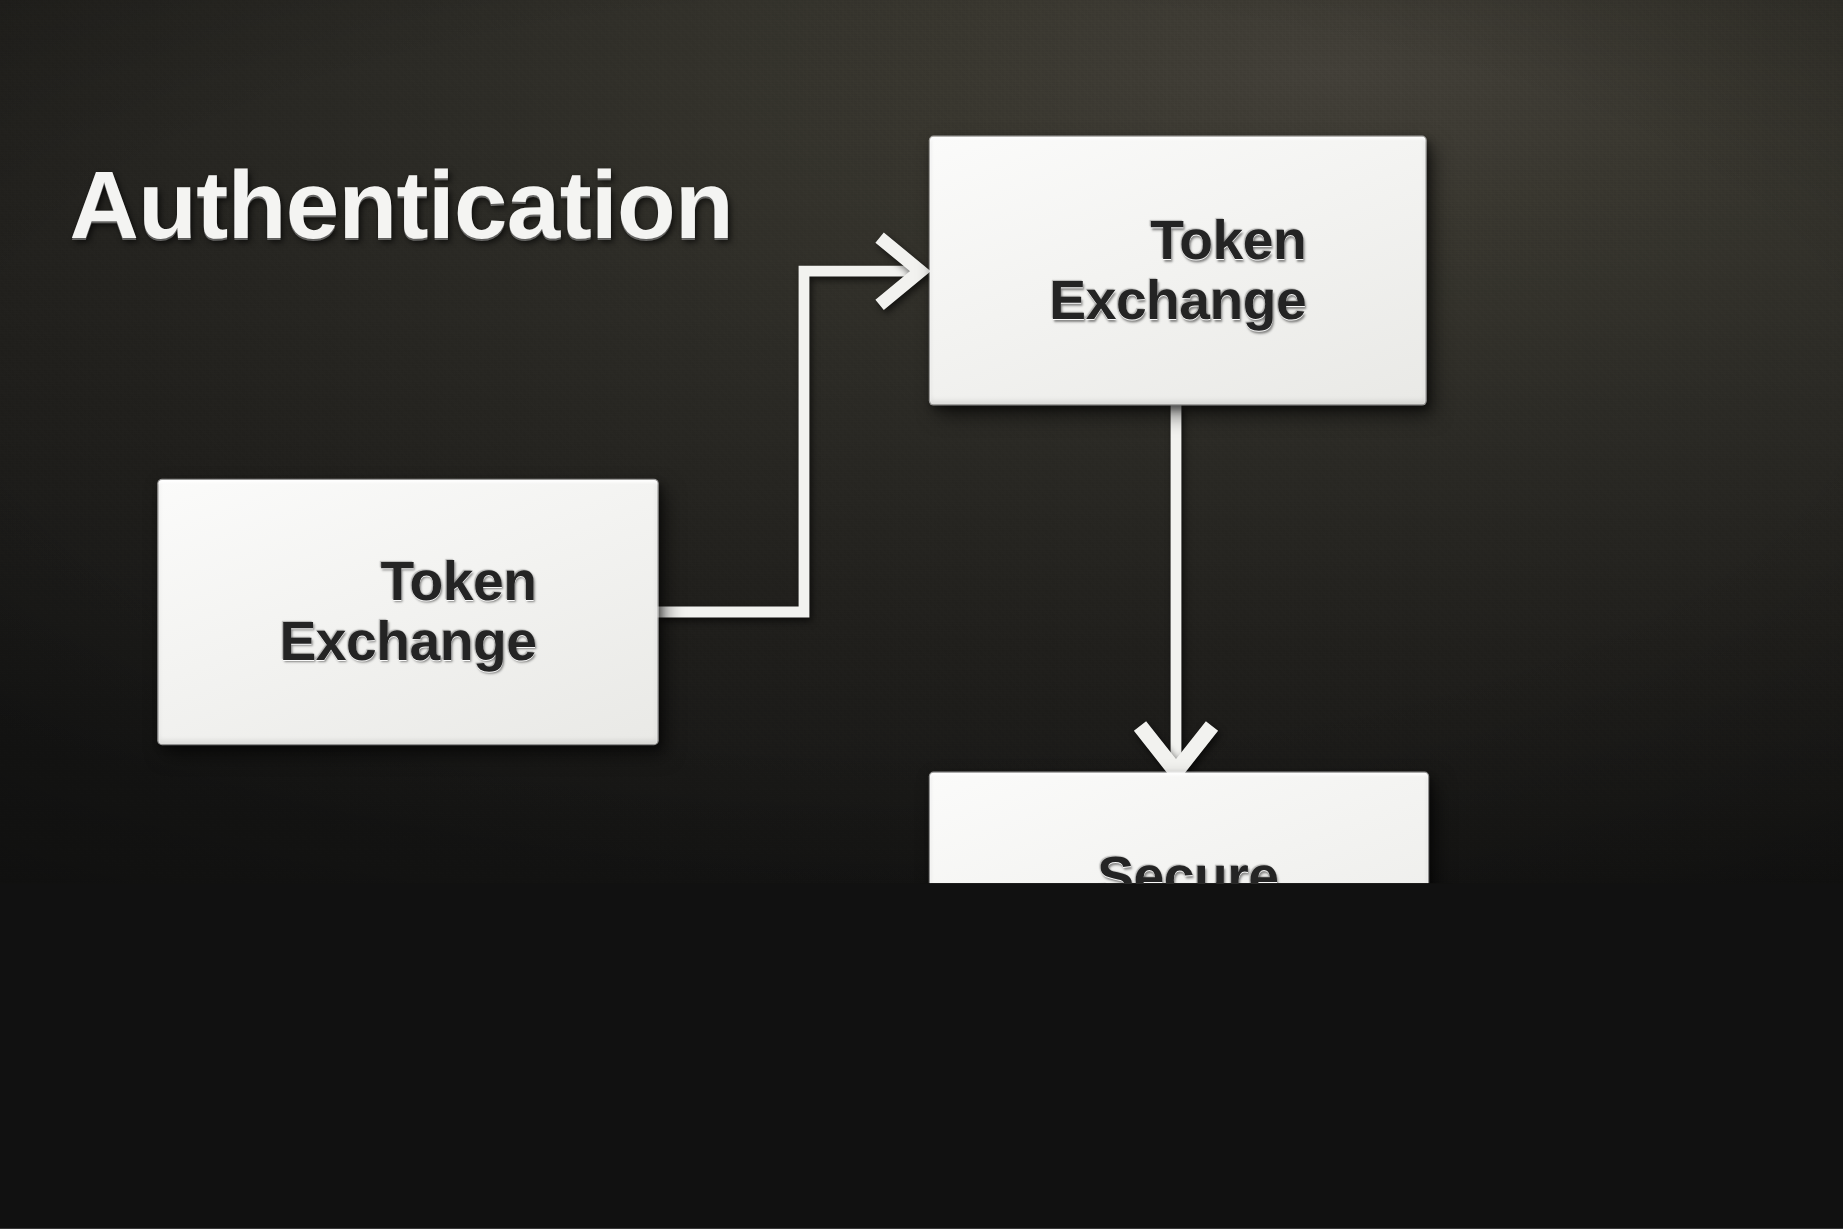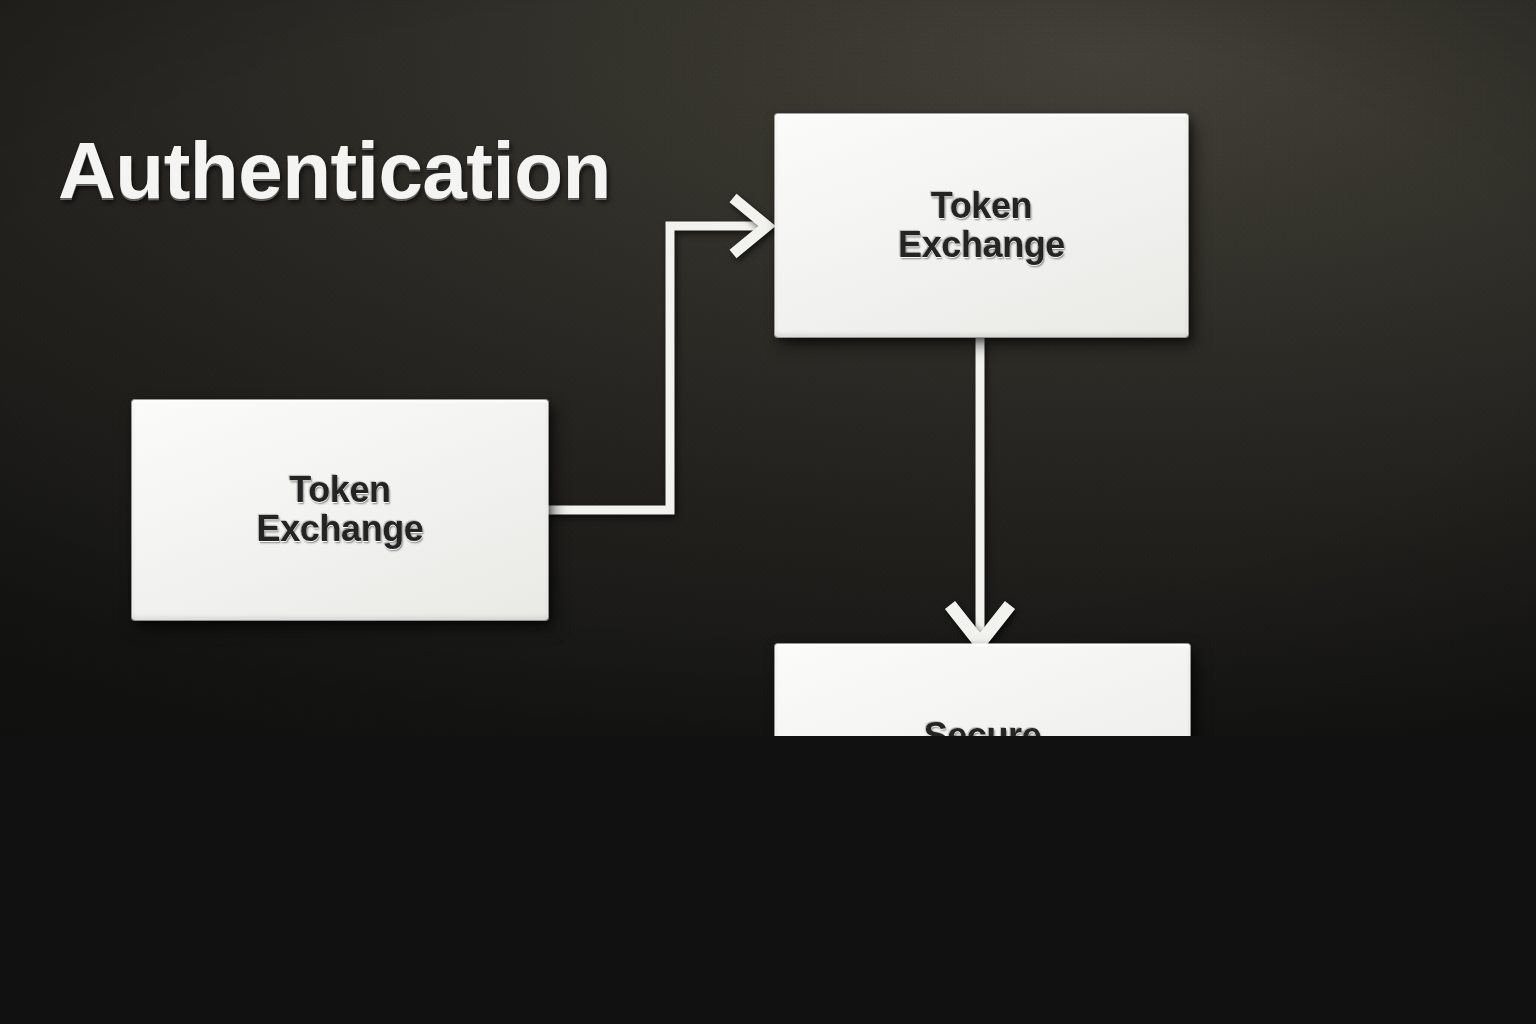--- a/index.html
+++ b/index.html
@@ -68,22 +68,22 @@
     background:
       linear-gradient(160deg, #fbfbfa 0%, #f3f3f1 45%, #e9e9e6 100%);
     box-shadow:
       0 0 0 1px rgba(255,255,255,0.55),
       6px 8px 16px rgba(0,0,0,0.55),
       2px 3px 6px rgba(0,0,0,0.40),
       inset 0 2px 2px rgba(255,255,255,0.85),
       inset 0 -3px 4px rgba(0,0,0,0.09);
   }
   .node-label {
-    text-align: center;
-    font-size: 36px;
+    text-align: right;
+    font-size: 46px;
     font-weight: 700;
     line-height: 1.08;
     letter-spacing: -0.4px;
     color: #242424;
     text-shadow:
       0 1px 0 rgba(255,255,255,0.95),
       1px 2px 2px rgba(0,0,0,0.45),
       -1px -1px 1px rgba(0,0,0,0.25);
     padding: 0 14px;
     white-space: pre-line;

